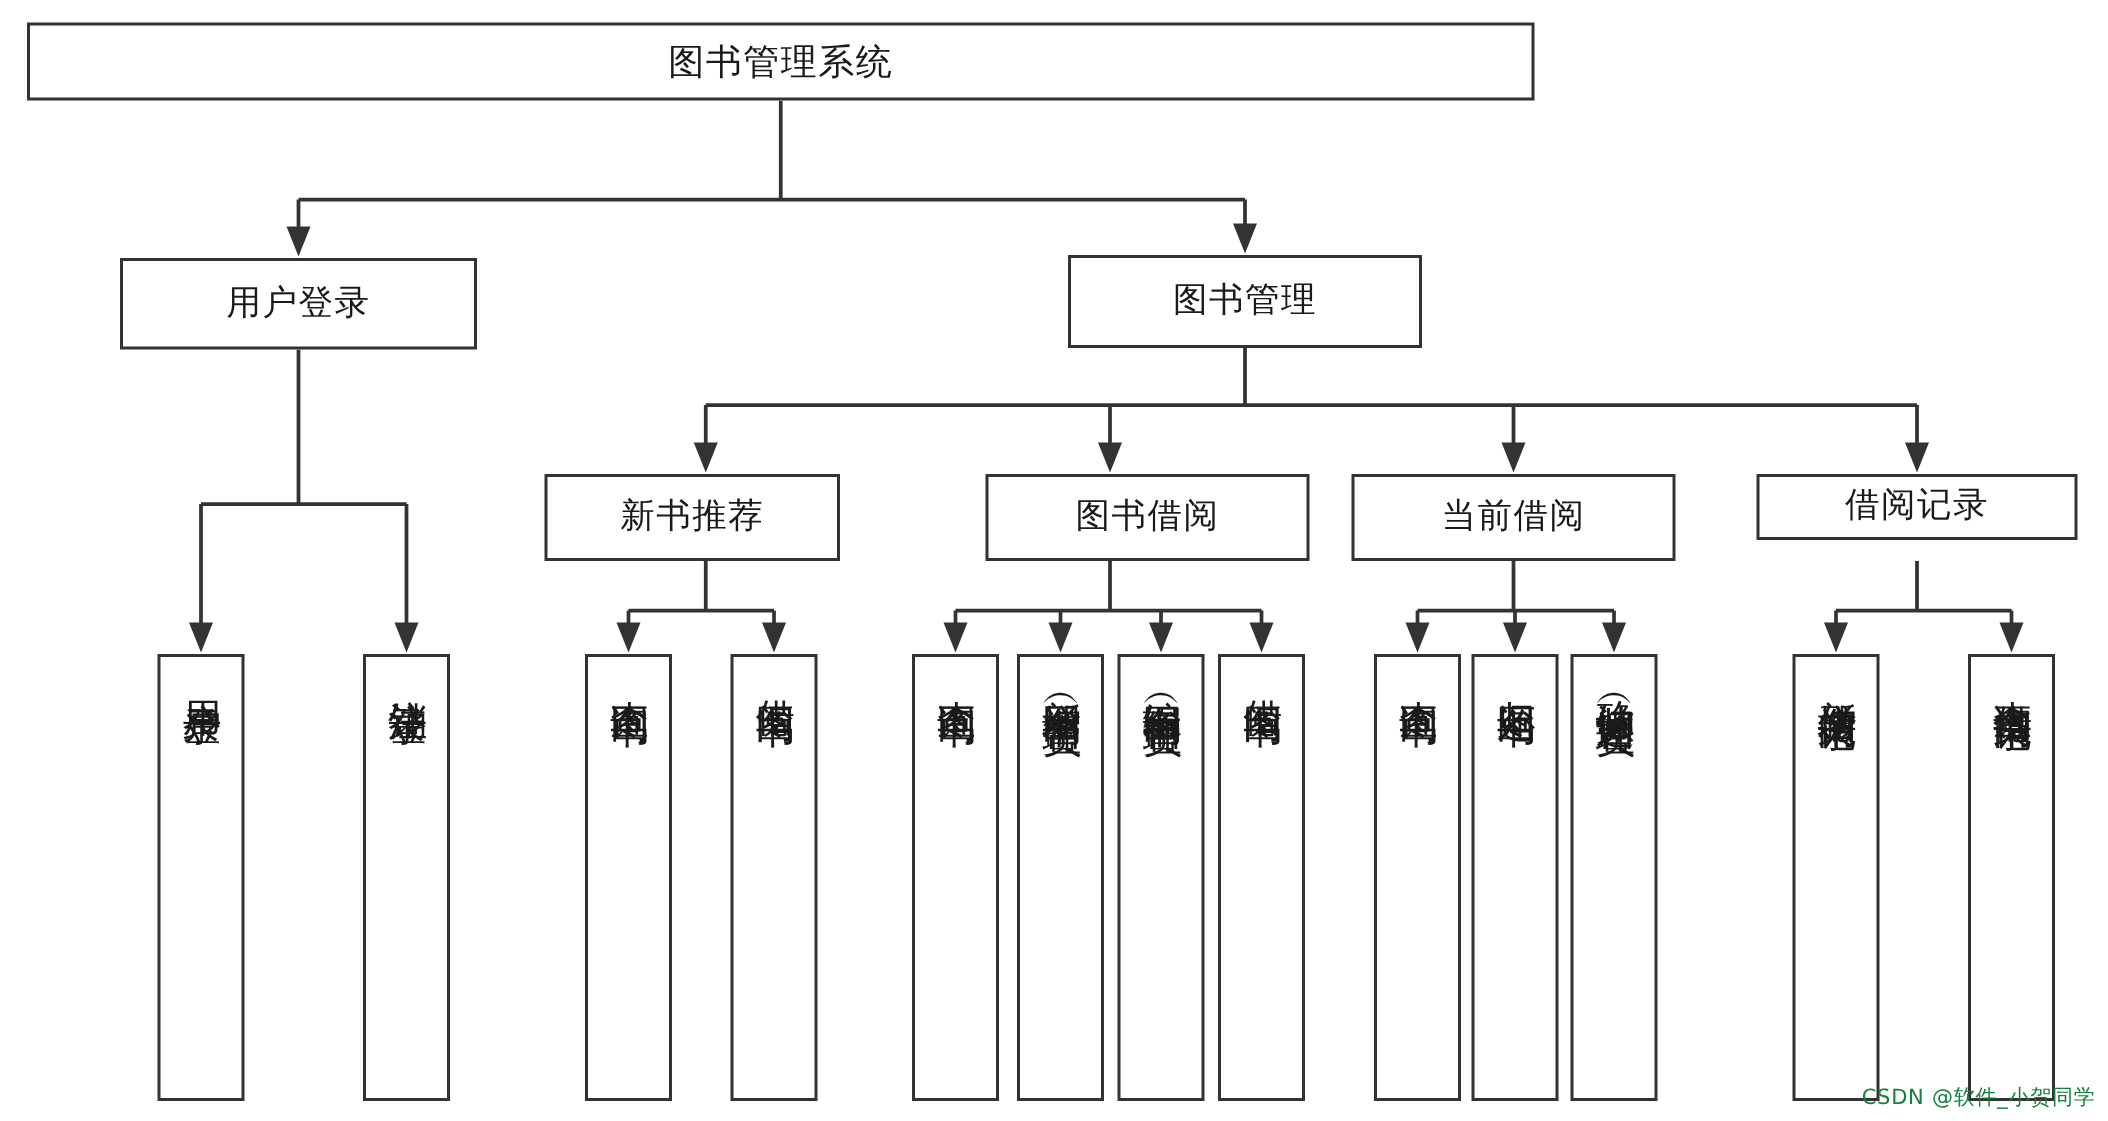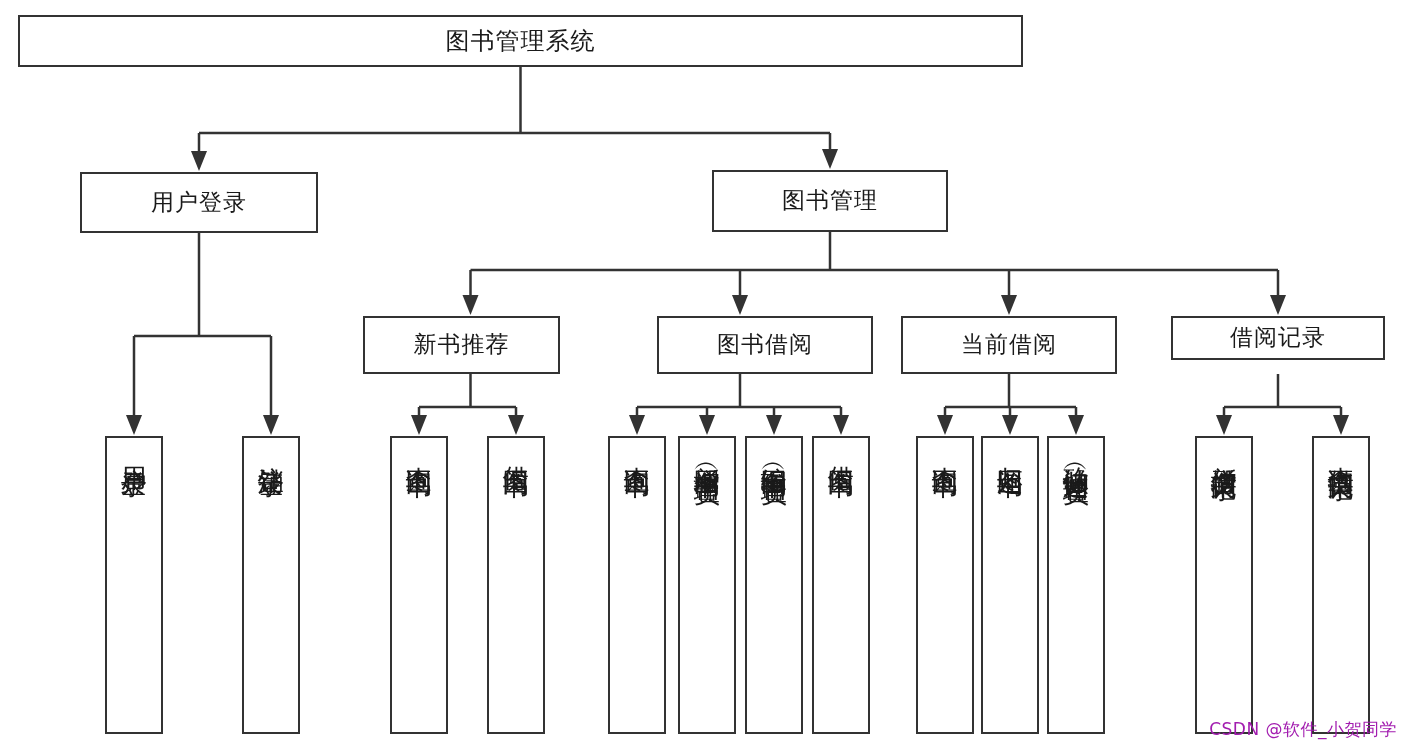--- a/index.html
+++ b/index.html
@@ -59,22 +59,22 @@
     text-orientation: upright;
     font-size: 26px;
     line-height: 1.02;
     letter-spacing: 2px;
     white-space: nowrap;
   }
   #watermark {
     position: absolute;
     right: 8px;
     bottom: 6px;
-    font-size: 17px;
-    color: #a21caf;
+    font-size: 14px;
+    color: #15803d;
     z-index: 5;
     white-space: nowrap;
     letter-spacing: 0.5px;
   }
 </style>
 </head>
 <body>
 
 <div id="canvas">
 

